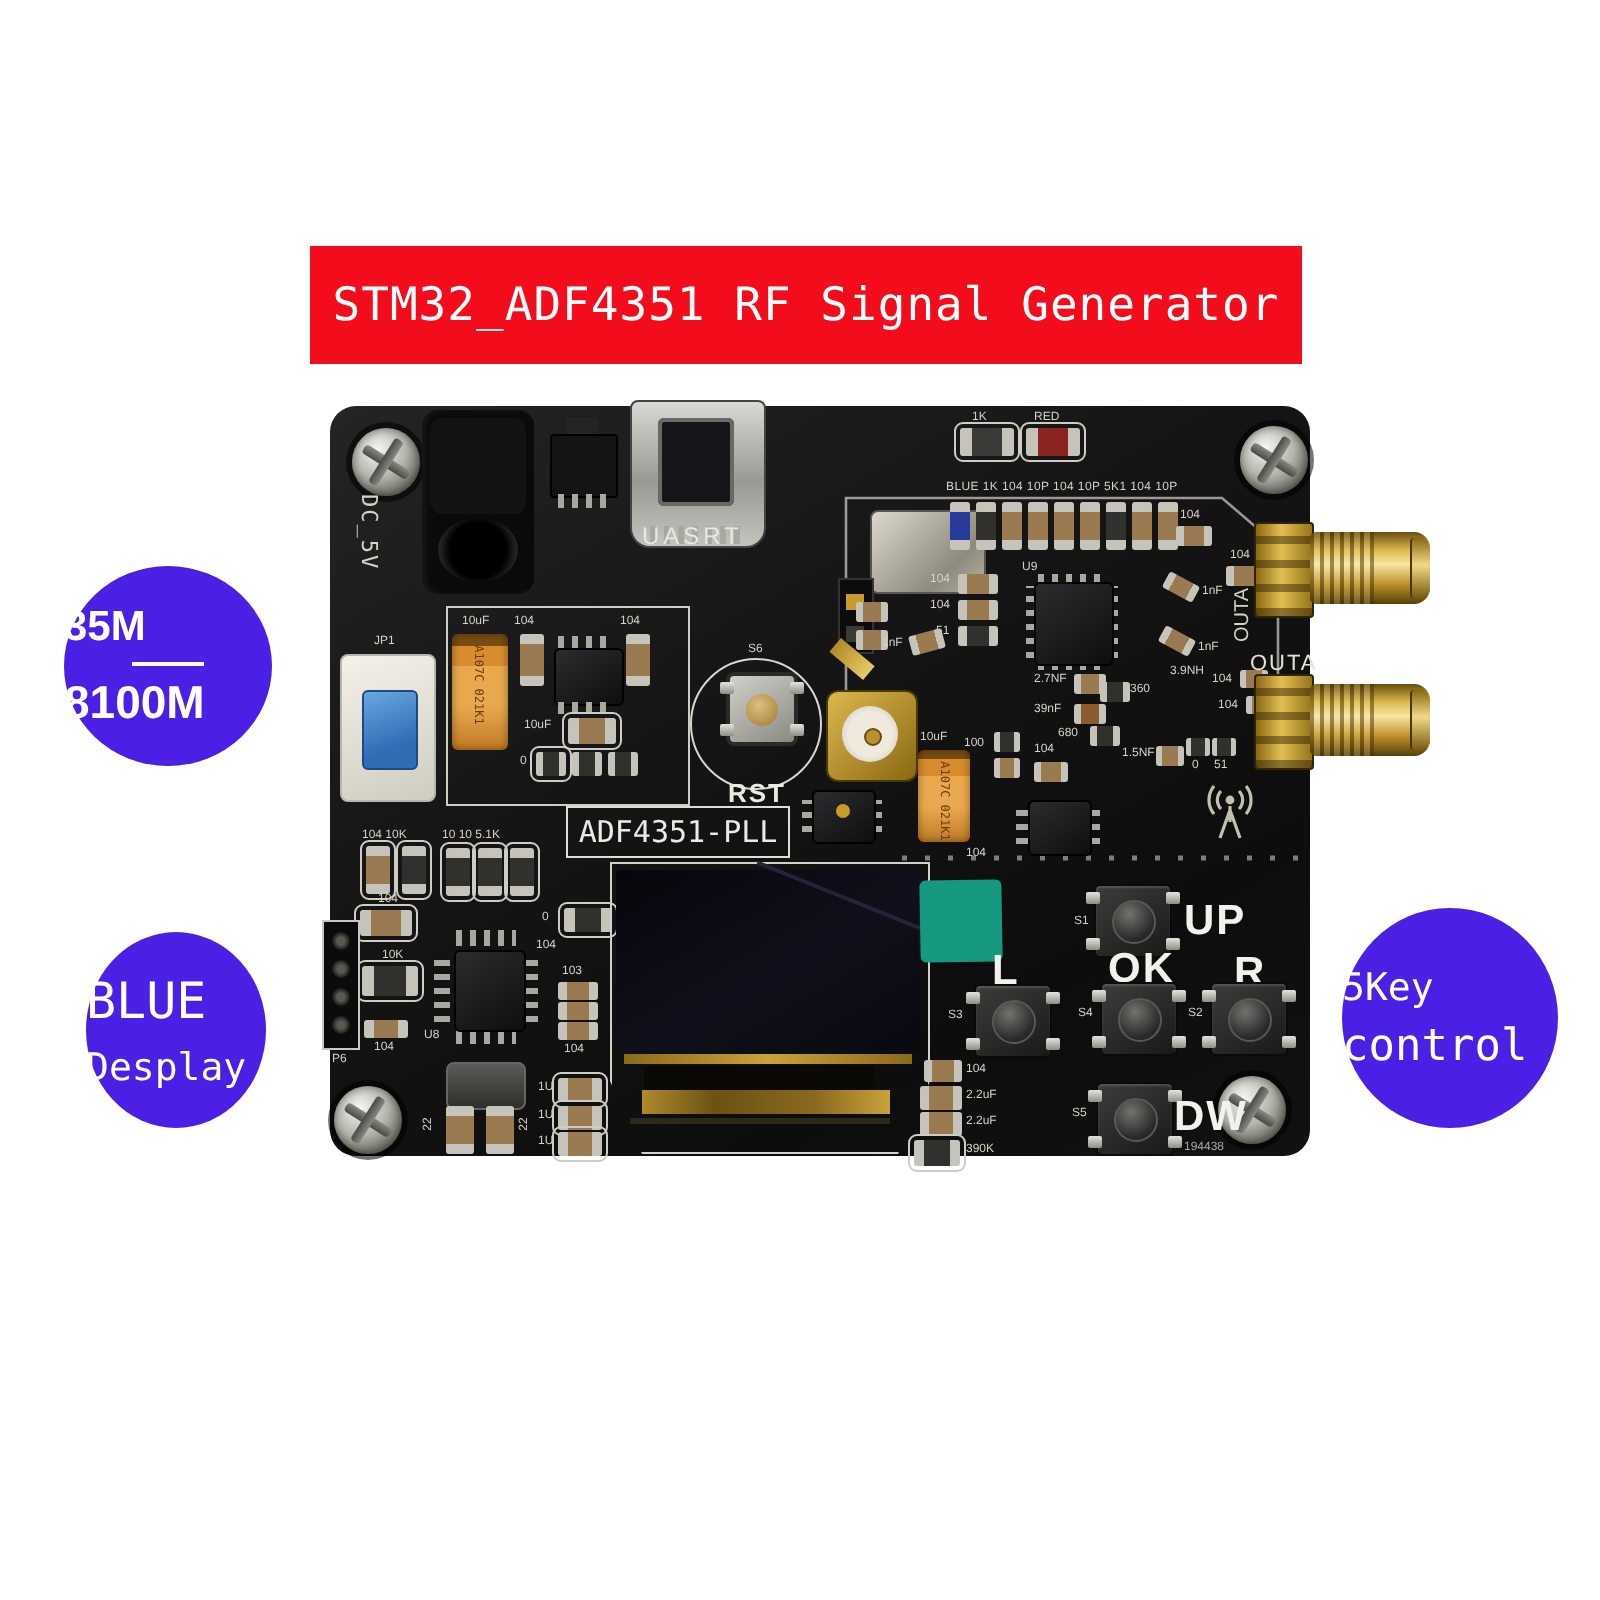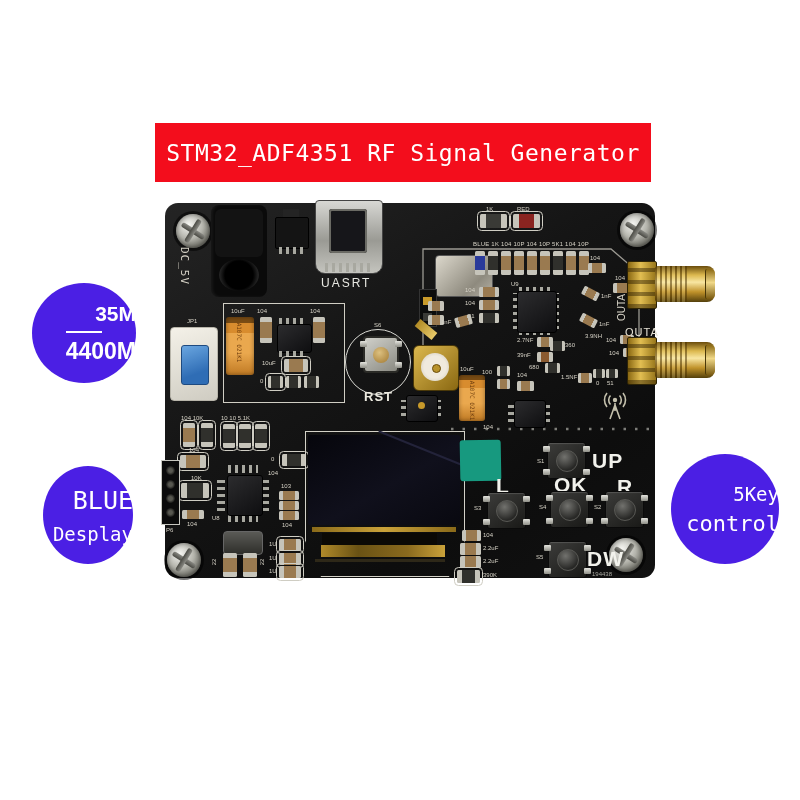--- a/index.html
+++ b/index.html
@@ -4,21 +4,21 @@
 <style>
   html,body{margin:0;padding:0}
   body{width:800px;height:800px;background:#fff;position:relative;overflow:hidden;
        font-family:"Liberation Sans",sans-serif}
 
   
   #banner{position:absolute;left:155px;top:123px;width:496px;height:59px;background:#f30d1c;
           color:#fff;display:flex;align-items:center;justify-content:center;
           font:23px "DejaVu Sans Mono",monospace;letter-spacing:.5px;white-space:nowrap}
   .badge{position:absolute;border-radius:50%;background:#4b1fe4;color:#fff;display:flex;
-         flex-direction:column;align-items:flex-end;justify-content:center;text-align:center;overflow:visible}
+         flex-direction:column;align-items:flex-start;justify-content:center;text-align:center;overflow:visible}
   #badge-freq{left:32px;top:283px;width:104px;height:100px}
   #badge-freq .b-top{font:bold 21px "Liberation Sans",sans-serif}
   #badge-freq .hr{display:block;width:36px;height:2px;background:#fff;margin:5px auto}
   #badge-freq .b-bot{font:bold 23px "Liberation Sans",sans-serif}
   #badge-display{left:43px;top:466px;width:90px;height:98px}
   #badge-display .b-top{font:25px "DejaVu Sans Mono",monospace}
   #badge-display .b-bot{font:19px "DejaVu Sans Mono",monospace;margin-top:8px;white-space:nowrap}
   #badge-keys{left:671px;top:454px;width:108px;height:110px}
   #badge-keys .b-top{font:19px "DejaVu Sans Mono",monospace}
   #badge-keys .b-bot{font:22px "DejaVu Sans Mono",monospace;margin-top:6px;white-space:nowrap}
@@ -64,21 +64,21 @@
 </head>
 <body>
 
 <div id="banner">
   <span>STM32_ADF4351 RF Signal Generator</span>
 </div>
 
 <div class="badge" id="badge-freq">
   <span class="b-top">35M</span>
   <span class="hr"></span>
-  <span class="b-bot">4400M</span>
+  <span class="b-bot">8100M</span>
 </div>
 <div class="badge" id="badge-display">
   <span class="b-top">BLUE</span>
   <span class="b-bot">Desplay</span>
 </div>
 <div class="badge" id="badge-keys">
   <span class="b-top">5Key</span>
   <span class="b-bot">control</span>
 </div>
 
@@ -107,21 +107,21 @@
   <span class="lbl" style="left:26px;top:44px;font:11px 'DejaVu Sans Mono',monospace;letter-spacing:1px;transform:rotate(90deg);transform-origin:0 0">DC_5V</span>
 
   <div style="left:118px;top:6px;width:16px;height:9px;background:#242424"></div>
   <div style="left:110px;top:14px;width:32px;height:30px;background:#141414;border-radius:2px;border:1px solid #000"></div>
   <div class="pins-h" style="left:114px;top:44px;width:24px;height:7px"></div>
 
   <div style="left:150px;top:-3px;width:66px;height:72px;border-radius:4px 4px 10px 10px;border:1px solid #444;
               background:linear-gradient(180deg,#d8d8d4,#9a9a94 55%,#c4c4be)"></div>
   <div style="left:164px;top:6px;width:38px;height:44px;background:#16161a;border-radius:3px;box-shadow:inset 0 0 0 2px #6a6a64"></div>
   <div class="pins-h" style="left:160px;top:60px;width:46px;height:9px"></div>
-  <span class="lbl" style="left:156px;top:74px;font-size:12px;letter-spacing:2px;color:#e8e8e2">UASRT</span>
+  <span class="lbl" style="left:156px;top:59px;font-size:12px;letter-spacing:2px;color:#e8e8e2">UASRT</span>
 
   <span class="lbl l6" style="left:321px;top:3px">1K</span>
   <div class="chip bx" style="left:315px;top:11px;width:27px;height:14px;--b:#3a3a36"></div>
   <span class="lbl l6" style="left:352px;top:3px">RED</span>
   <div class="chip bx" style="left:348px;top:11px;width:27px;height:14px;--b:#8a2420"></div>
 
   <svg style="left:0;top:0" width="490" height="375" viewBox="0 0 490 375">
     <path d="M258 142 L258 46 L446 46 L474 70 L474 152" fill="none" stroke="#c8c6bc" stroke-width="1.3" opacity=".75"></path>
     <path d="M286 226 H488" stroke="#9a9a94" stroke-width="2.5" stroke-dasharray="2.5 9" opacity=".8"></path>
   </svg>
@@ -269,20 +269,23 @@
               background:linear-gradient(145deg,#d0d0ca,#8a8a82)">
     <i class="leg tl"></i>
       <i class="leg tr"></i>
       <i class="leg bl"></i>
       <i class="leg br"></i>
     <div style="left:50%;top:50%;width:16px;height:16px;transform:translate(-50%,-50%);border-radius:50%;
                 background:radial-gradient(circle at 40% 35%,#dcc080,#b08a44 75%)"></div>
   </div>
   <span class="lbl" style="left:199px;top:186px;font:bold 13px 'Liberation Sans',sans-serif;letter-spacing:1px;color:#eceae0">RST</span>
 
+  <div style="left:118px;top:200px;width:110px;height:24px;border:1.5px solid #e0ded4;display:flex;align-items:center;justify-content:center">
+    <span style="position:static;color:#eceae2;font:15px 'DejaVu Sans Mono',monospace">ADF4351-PLL</span>
+  </div>
 
   <span class="lbl l6" style="left:16px;top:212px">104 10K</span>
   <div class="chipv bx" style="left:18px;top:220px;width:12px;height:24px;--b:#9a7a50"></div>
   <div class="chipv bx" style="left:36px;top:220px;width:12px;height:24px;--b:#30302c"></div>
   <span class="lbl l6" style="left:56px;top:212px">10 10 5.1K</span>
   <div class="chipv bx" style="left:58px;top:221px;width:12px;height:24px;--b:#30302c"></div>
   <div class="chipv bx" style="left:74px;top:221px;width:12px;height:24px;--b:#30302c"></div>
   <div class="chipv bx" style="left:90px;top:221px;width:12px;height:24px;--b:#30302c"></div>
   <span class="lbl l6" style="left:24px;top:244px">104</span>
   <div class="chip bx" style="left:15px;top:252px;width:26px;height:13px;--b:#9a7a50"></div>

